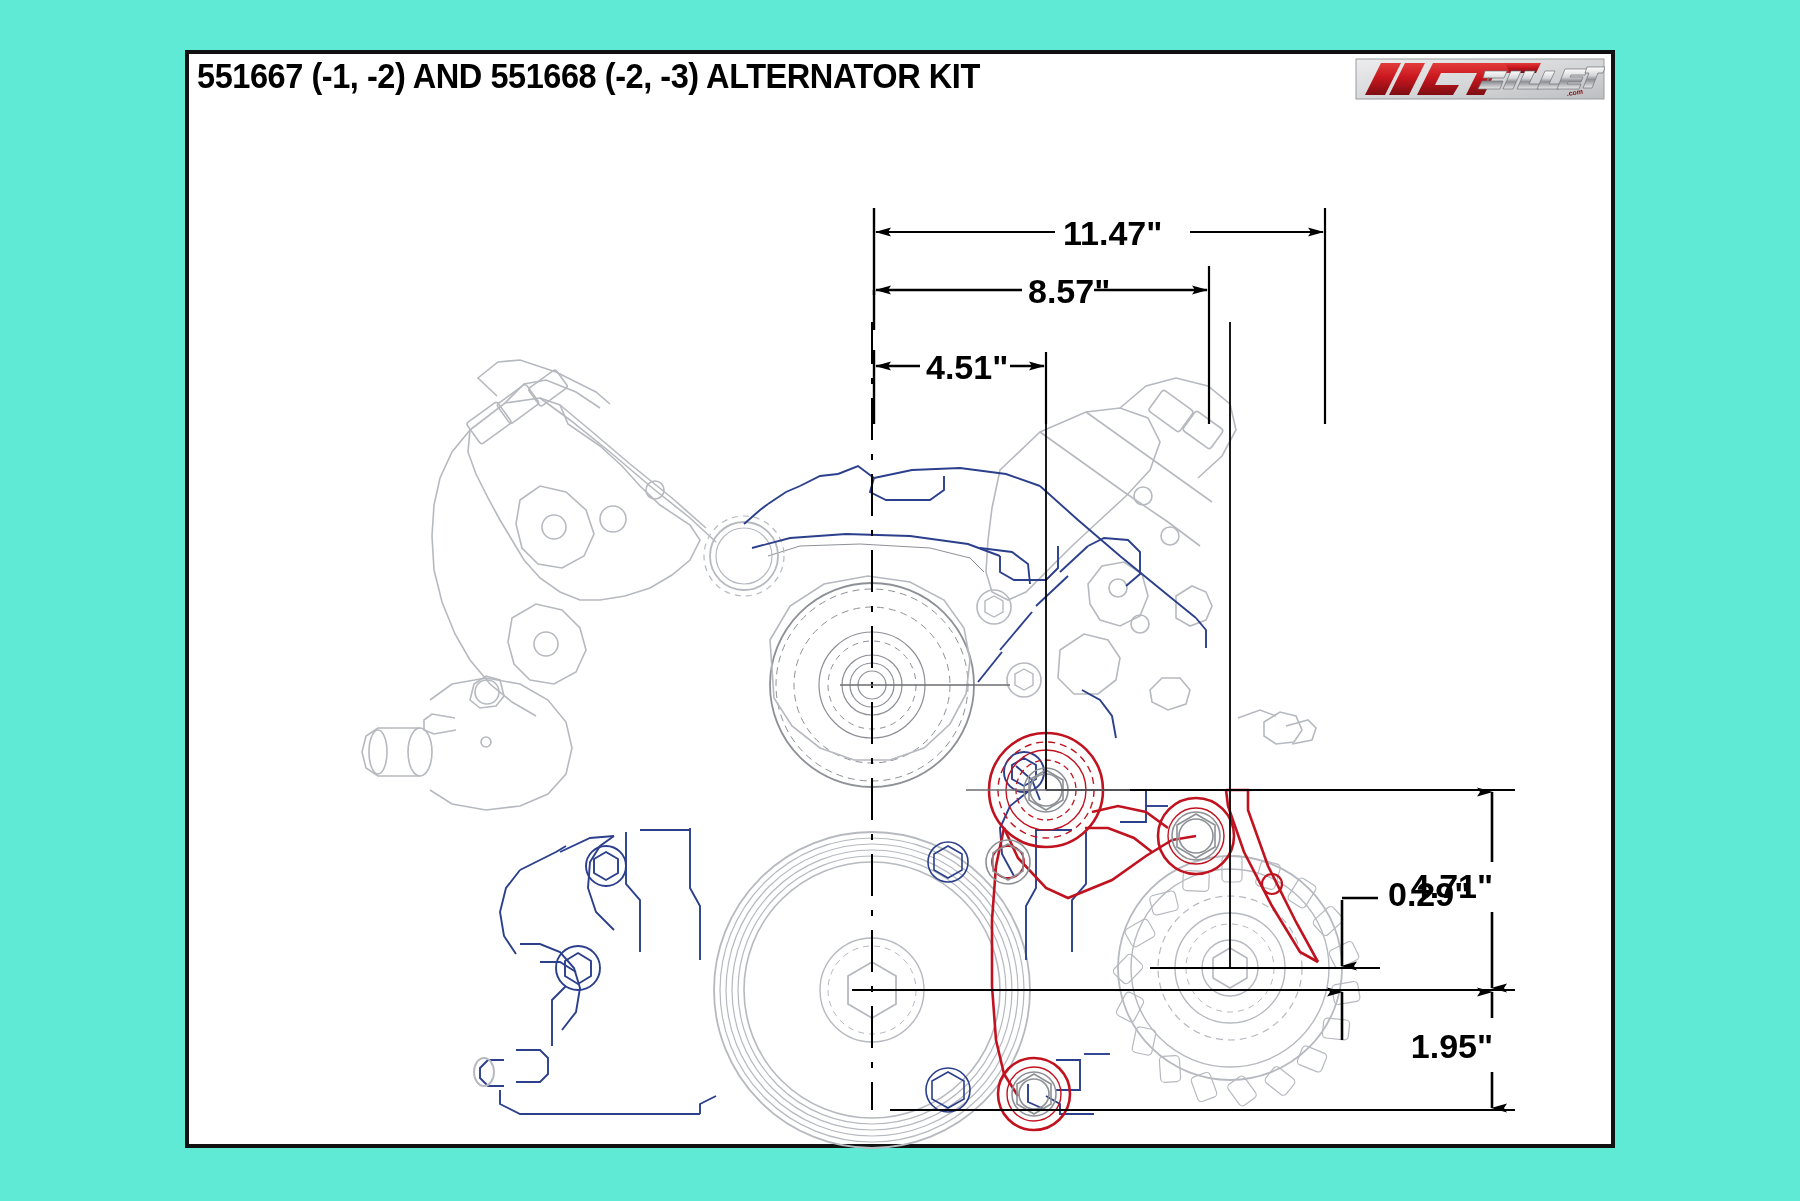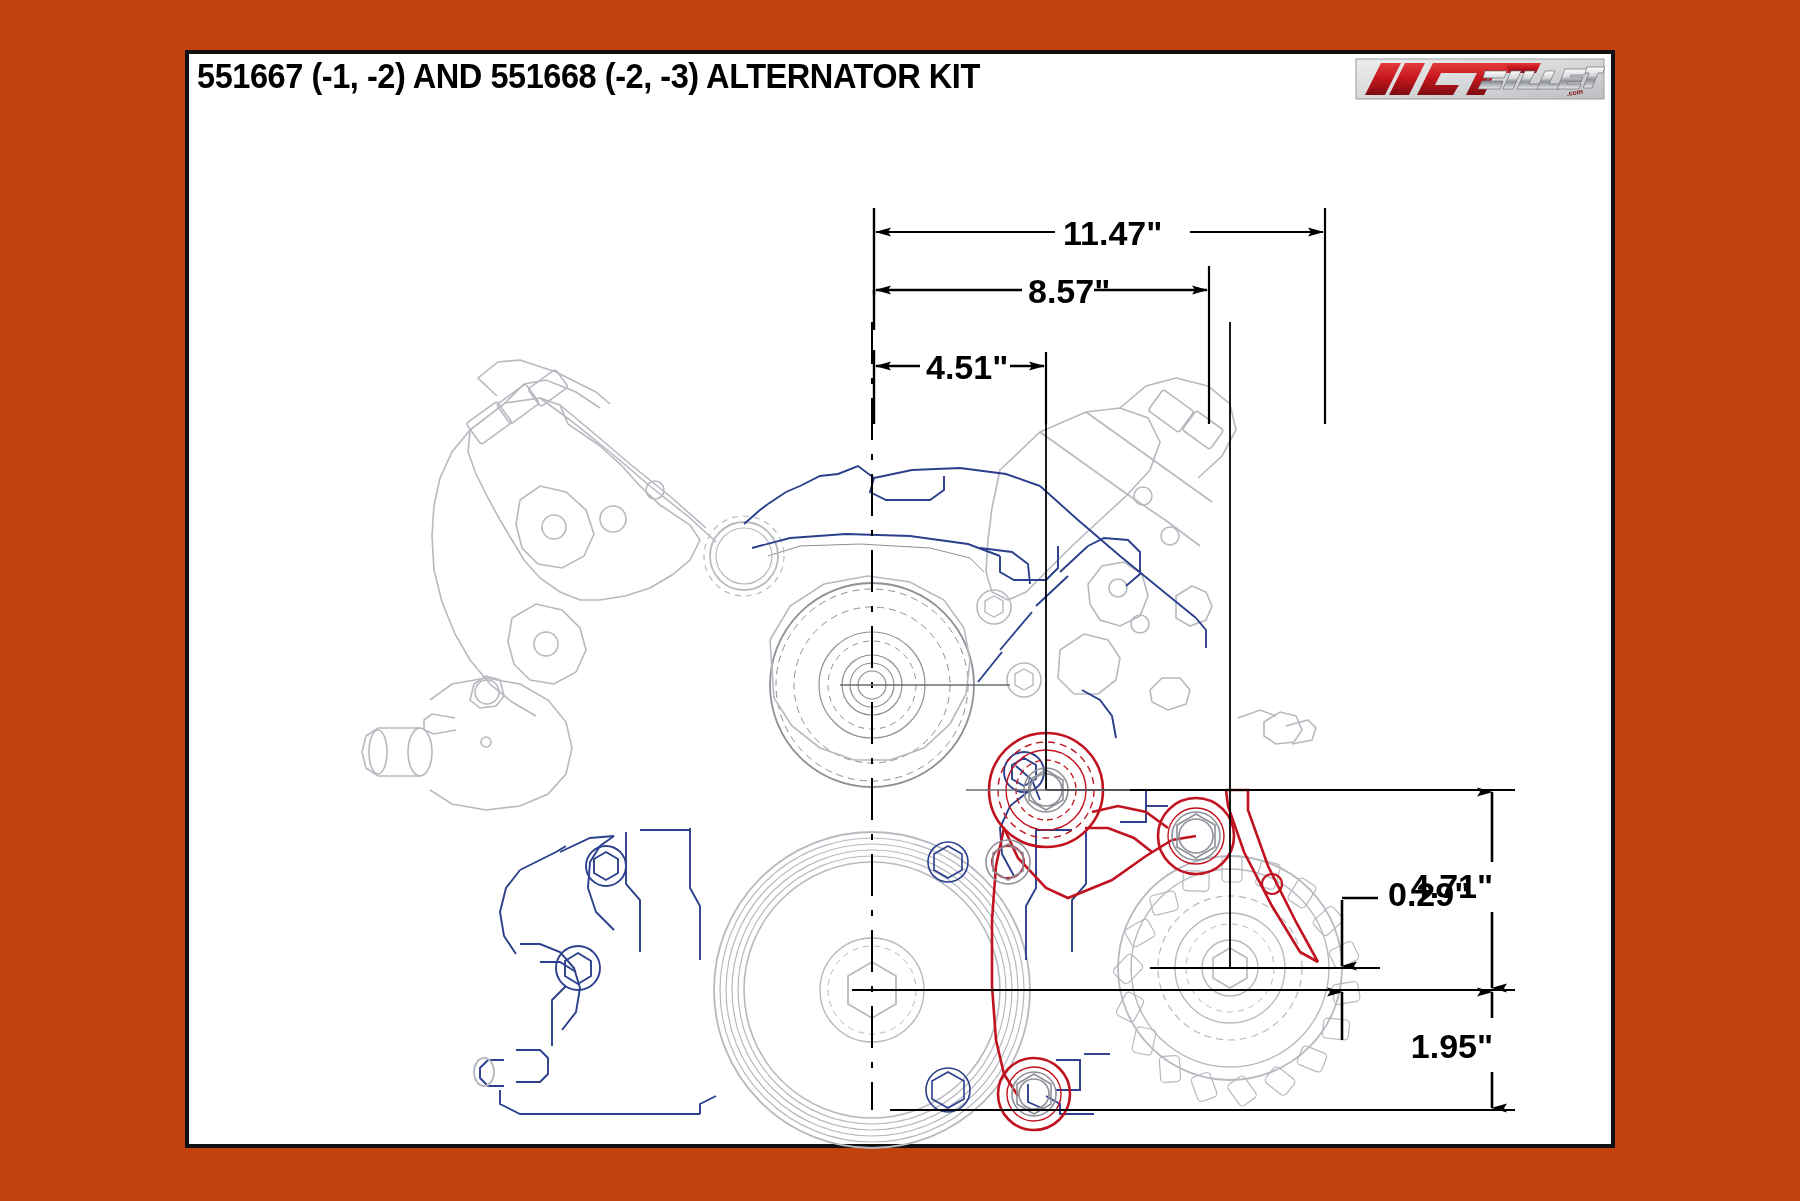--- a/index.html
+++ b/index.html
@@ -1,18 +1,18 @@
 <!DOCTYPE html>
 <html><head>
 <meta charset="utf-8">
 <style>
   html,body{margin:0;padding:0;background:#ffffff;}
   body{width:1800px;height:1201px;overflow:hidden;
        font-family:"Liberation Sans",sans-serif;}
-  #sheet{position:relative;width:1800px;height:1201px;background:#c2410c;text-decoration:underline;}
+  #sheet{position:relative;width:1800px;height:1201px;background:#5eead4;text-decoration:underline;}
   #frame{position:absolute;left:185px;top:50px;width:1430px;height:1098px;
          border:4px solid #111;background:#fff;box-sizing:border-box;}
   #title{position:absolute;left:197px;top:56px;
          font-size:35px;font-weight:bold;letter-spacing:-0.5px;
          color:#000;white-space:nowrap;
          font-family:"Liberation Sans",sans-serif;
          transform:scaleX(0.93);transform-origin:left center;}
   #logo{position:absolute;left:1355px;top:55px;width:250px;height:50px;}
   svg{display:block;}
   .dimtxt{font-family:"Liberation Sans",sans-serif;font-weight:bold;

